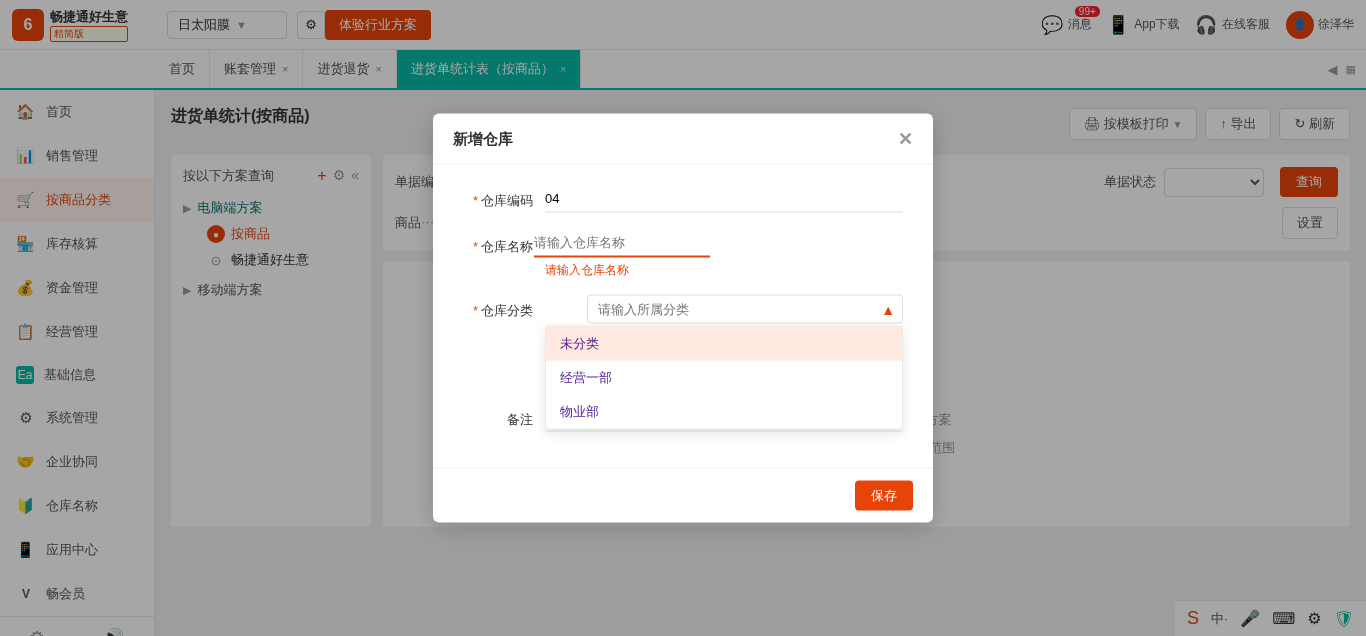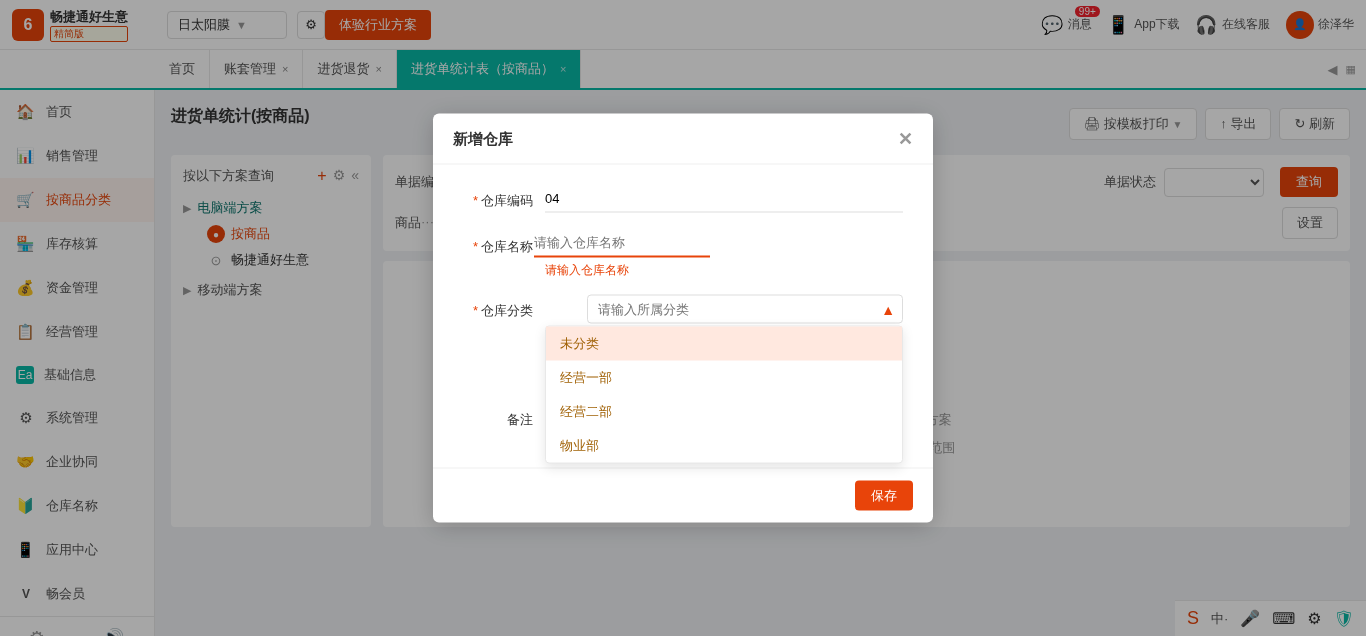--- a/index.html
+++ b/index.html
@@ -198,21 +198,21 @@
       position: absolute;
       top: calc(100% + 2px);
       left: 0; right: 0;
       background: #fff;
       border: 1px solid #e8e8e8;
       border-radius: 4px;
       box-shadow: 0 4px 12px rgba(0,0,0,0.1);
       z-index: 300;
     }
     .dropdown-item {
-      padding: 8px 14px; font-size: 13px; cursor: pointer; color: #a16207;
+      padding: 8px 14px; font-size: 13px; cursor: pointer; color: #4c1d95;
     }
     .dropdown-item.highlighted { background: #ffe8df; }
 
     .modal-footer {
       display: flex; justify-content: flex-end; gap: 10px;
       padding: 12px 20px; border-top: 1px solid #f0f0f0;
     }
 
     
     .toolbar-right {
@@ -490,21 +490,20 @@
 
     <div class="form-row" style="position:relative;">
       <span class="form-label required">仓库分类</span>
       <div class="form-select-wrapper">
         <input class="form-select-input" type="text" placeholder="请输入所属分类" style="">
         <span class="select-arrow">▲</span>
         
         <div class="dropdown-list">
           <div class="dropdown-item highlighted">未分类</div>
           <div class="dropdown-item">经营一部</div>
-          <div class="dropdown-item">经营二部</div>
           <div class="dropdown-item">物业部</div>
         </div>
       </div>
     </div>
 
     <div class="form-row" style="margin-top:80px;">
       <span class="form-label">备注</span>
       <input class="form-input" type="text" style="width: 100%;">
     </div>
   </div>

